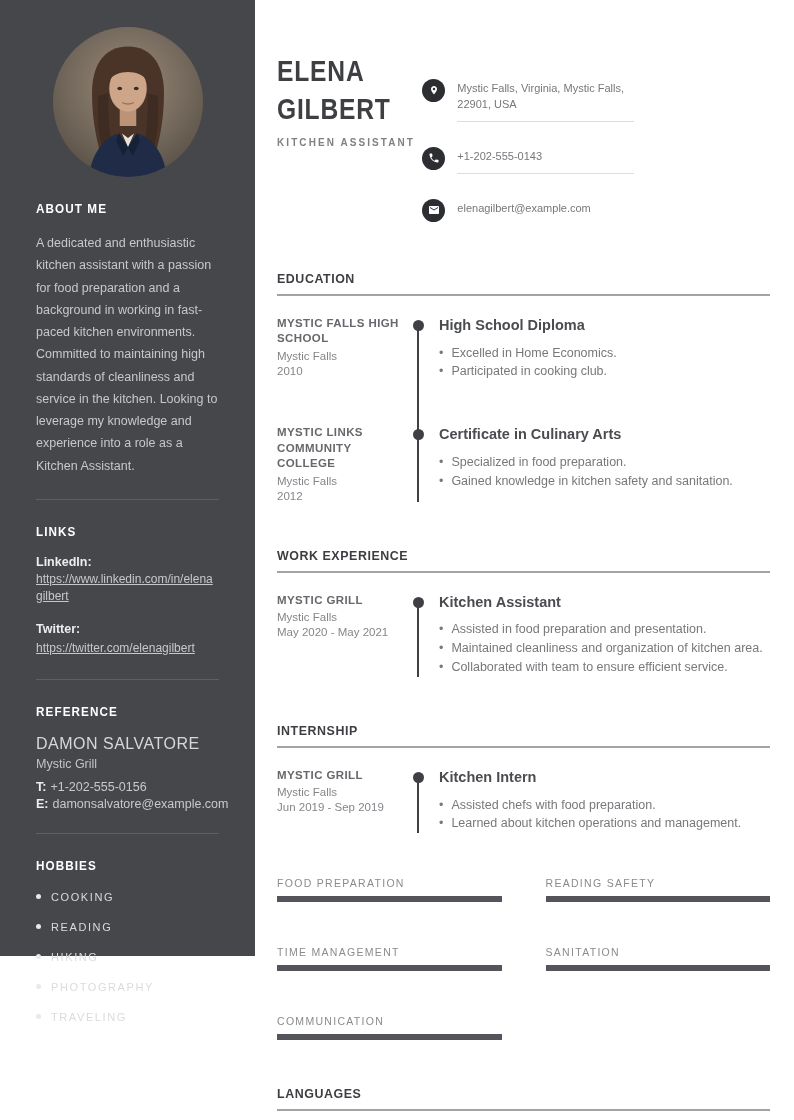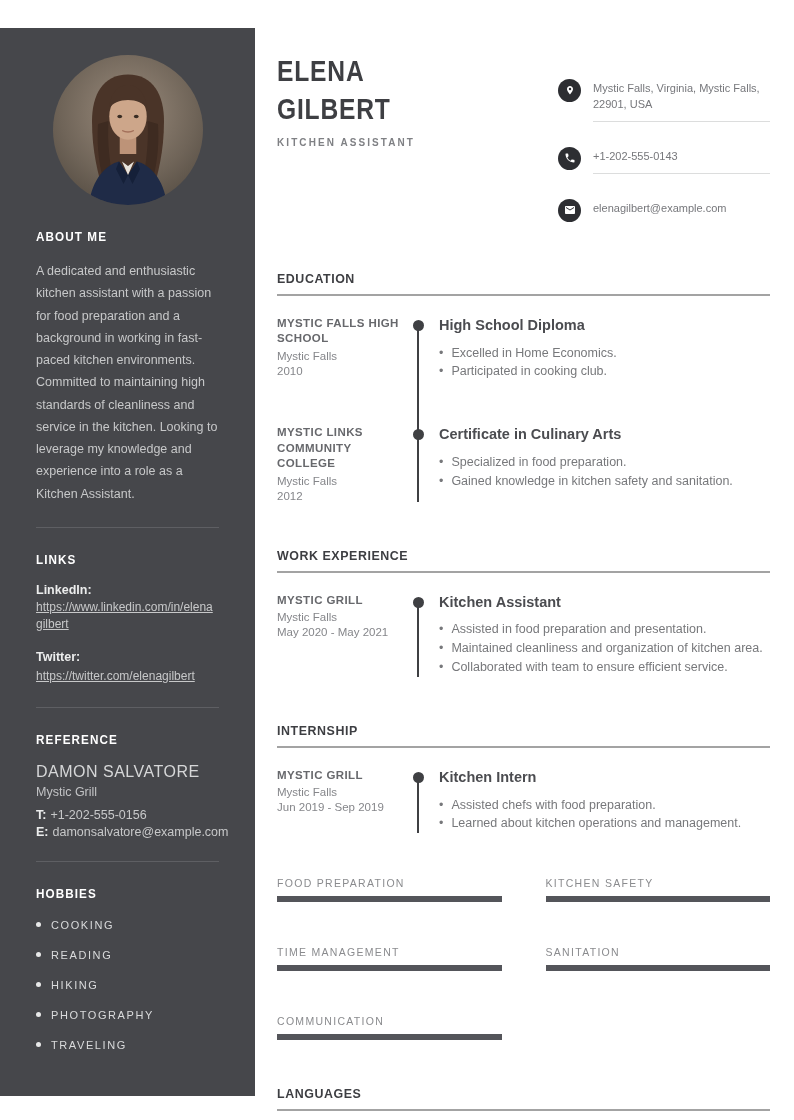--- a/index.html
+++ b/index.html
@@ -1,21 +1,21 @@
 <!DOCTYPE html>
 <html><head>
 <meta charset="utf-8">
 <style>
   * { margin:0; padding:0; box-sizing:border-box; }
   html,body { width:794px; height:1120px; }
   body { font-family:"Liberation Sans", sans-serif; background:#ffffff; overflow:hidden; }
   .page { width:794px; height:1120px; display:flex; background:#ffffff; }
 
   
-  .sidebar { width:255px; min-width:255px; height:1068px; background:#46474b; color:#c7c8c9;margin-top:28px; }
+  .sidebar { width:255px; min-width:255px; height:956px; background:#46474b; color:#c7c8c9; }
   .photo-wrap { width:150px; height:150px; border-radius:50%; overflow:hidden; margin:27px auto 0 auto; }
   .photo-wrap svg { display:block; width:100%; height:100%; }
   .side-content { padding:0 36px; }
   .side-heading { font-size:13px; font-weight:bold; color:#ffffff; letter-spacing:1.2px; margin-top:24px; }
   .side-heading span { display:inline-block; transform:scaleX(.9); transform-origin:left center; white-space:nowrap; }
   .about-text { margin-top:16px; font-size:12.5px; line-height:1.78; color:#c7c8c9; }
   .side-divider { border:none; border-top:1px solid #5e5f63; margin:22px 0 0 0; }
   .link-item { margin-top:16px; }
   .link-label { font-size:12.5px; font-weight:bold; color:#eceded; margin-bottom:2px; }
   .link-url { font-size:12px; color:#c7c8c9; text-decoration:underline; word-break:break-all; line-height:1.45; display:inline-block; }
@@ -23,21 +23,21 @@
   .ref-company { margin-top:4px; font-size:12.5px; color:#c2c3c5; }
   .ref-line { margin-top:9px; font-size:12.5px; color:#c7c8c9; }
   .ref-line .pfx { font-weight:bold; color:#eceded; margin-right:4px; }
   .ref-line + .ref-line { margin-top:3px; }
   .hobby-item { display:flex; align-items:center; gap:10px; margin-top:18px; }
   .hobby-dot { width:5px; height:5px; border-radius:50%; background:#e8e9e9; flex:none; }
   .hobby-label { font-size:11px; letter-spacing:1.6px; color:#dadbdc; }
 
   
   .main { flex:1; padding:52px 24px 0 22px; }
-  .top-header { display:flex; justify-content:space-between; align-items:flex-start; }
+  .top-header { display:flex; justify-content:flex-start; align-items:flex-start; }
   .person-name { font-size:30px; font-weight:bold; color:#3e3f43; line-height:1.25; letter-spacing:1px;
                  white-space:pre-line; display:inline-block; transform:scaleX(.82); transform-origin:left top; }
   .person-title { margin-top:9px; font-size:10.5px; font-weight:bold; letter-spacing:2.2px; color:#7f8084;
                   display:inline-block; transform:scaleX(.95); transform-origin:left top; }
   .contact-card { width:212px; margin-top:2px; }
   .contact-row { display:flex; gap:12px; align-items:flex-start;margin-top:20px; }
   .contact-icon { width:23px; height:23px; min-width:23px; border-radius:50%; background:#2d2e32;
                   display:flex; align-items:center; justify-content:center; margin-top:5px; }
   .contact-icon svg { width:12px; height:12px; fill:#ffffff; }
   .contact-text { flex:1; font-size:11px; line-height:1.45; color:#76777b; padding:7px 0 8px 0; border-bottom:1px solid #dcdddd; }
@@ -310,21 +310,21 @@
 
     <section class="section">
       <div class="bars-grid">
         <div class="bar-item">
           <div class="bar-label">FOOD PREPARATION</div>
           <div class="bar-track">
               <div class="bar-fill" style="width: 100%;"></div>
             </div>
         </div>
         <div class="bar-item">
-          <div class="bar-label">KITCHEN SAFETY</div>
+          <div class="bar-label">READING SAFETY</div>
           <div class="bar-track">
               <div class="bar-fill" style="width: 100%;"></div>
             </div>
         </div>
         <div class="bar-item">
           <div class="bar-label">TIME MANAGEMENT</div>
           <div class="bar-track">
               <div class="bar-fill" style="width: 100%;"></div>
             </div>
         </div>

